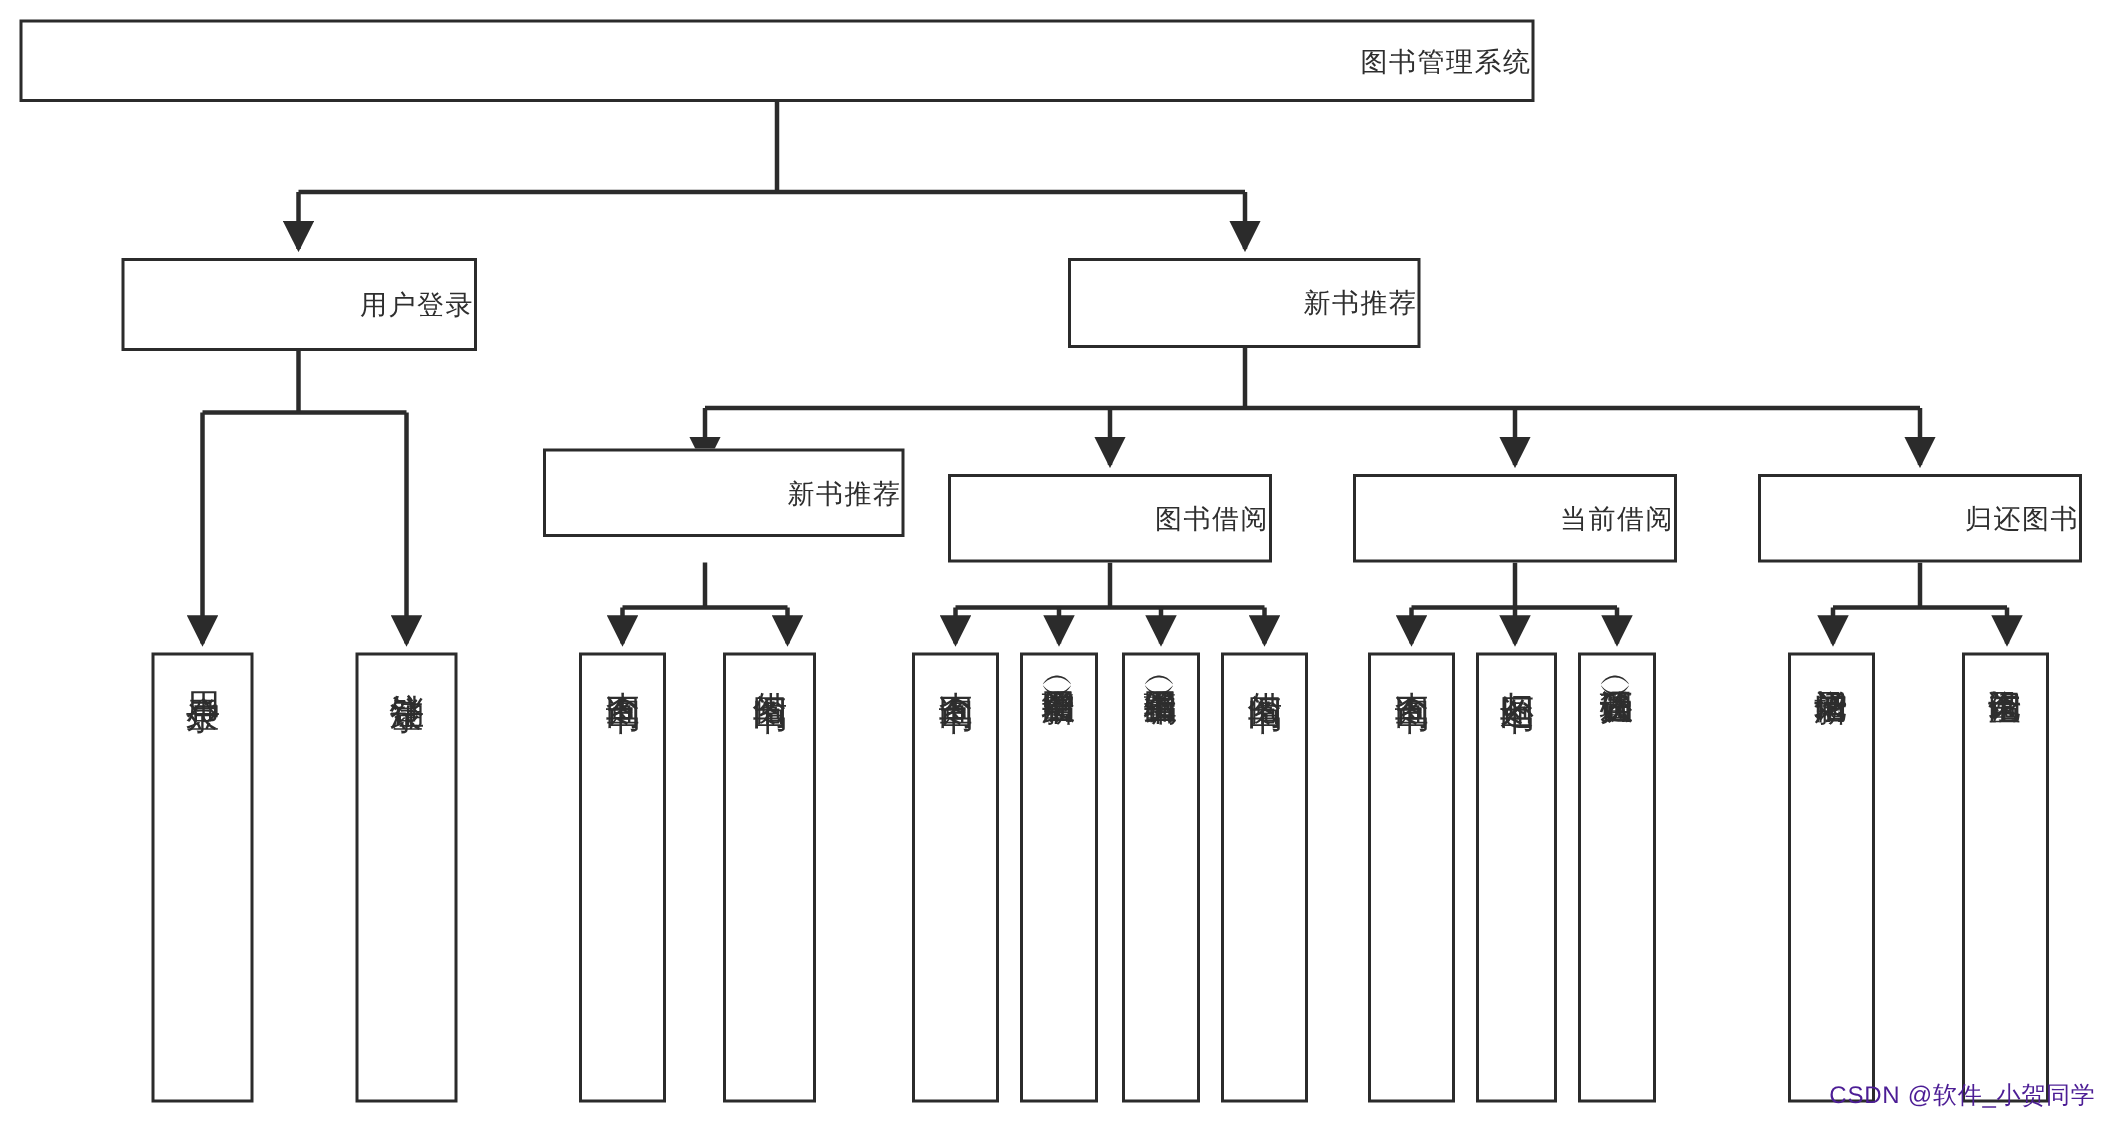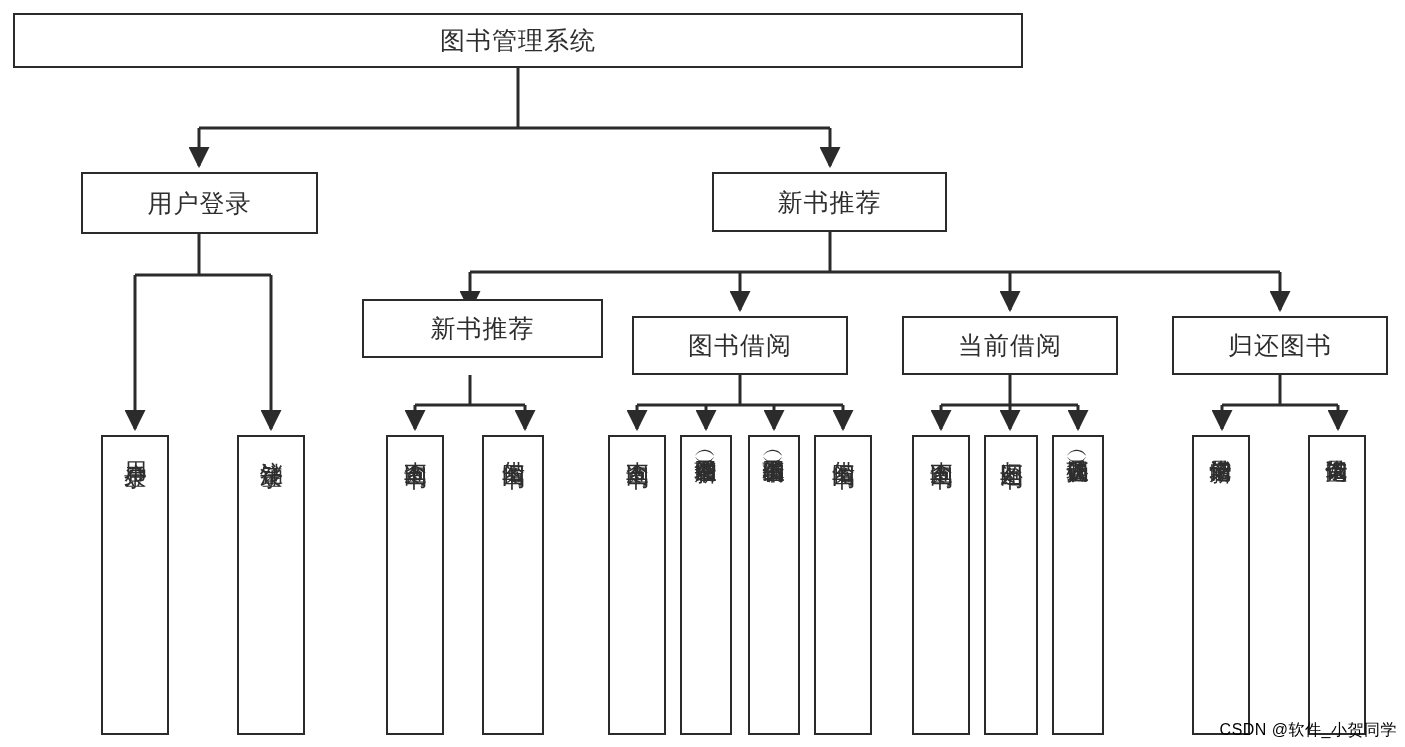--- a/index.html
+++ b/index.html
@@ -28,22 +28,23 @@
     position: absolute;
     box-sizing: border-box;
     background: #ffffff;
     border: 2.5px solid #2b2b2b;
     display: flex;
     align-items: center;
     justify-content: center;
     color: #2e2e2e;
   }
   .node.h {
-    font-size: 25px;
+    font-size: 18px;
     letter-spacing: 1px;
+    justify-content: flex-end;
   }
   .node.v {
     align-items: flex-start;
     justify-content: center;
     padding-top: 6px;
   }
   .vtext {
     writing-mode: vertical-rl;
     text-orientation: upright;
     font-size: 23px;
@@ -56,21 +57,21 @@
   .vtext.tight {
     line-height: 1.05;
     letter-spacing: 0px;
     font-size: 22px;
   }
   .watermark {
     position: absolute;
     right: 8px;
     bottom: 6px;
     font-size: 16px;
-    color: #000000;
+    color: #4c1d95;
     letter-spacing: 0.5px;
     white-space: nowrap;
   }
 </style>
 </head>
 <body>
 
 <div id="canvas">
 
   <svg id="edges" viewBox="0 0 1405 747">

